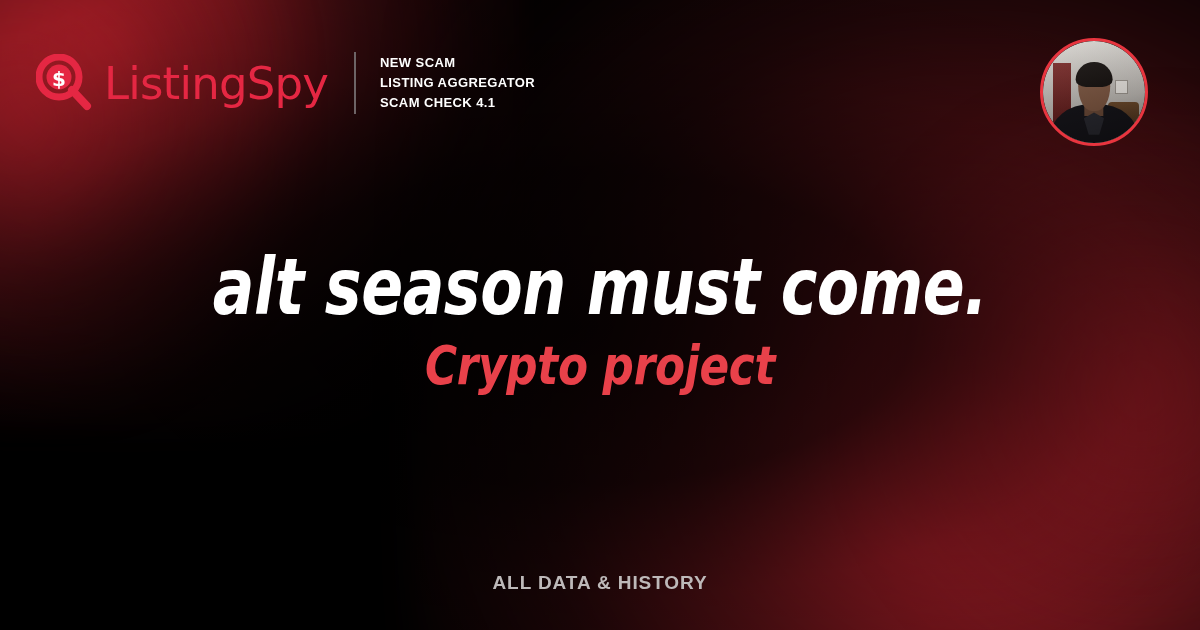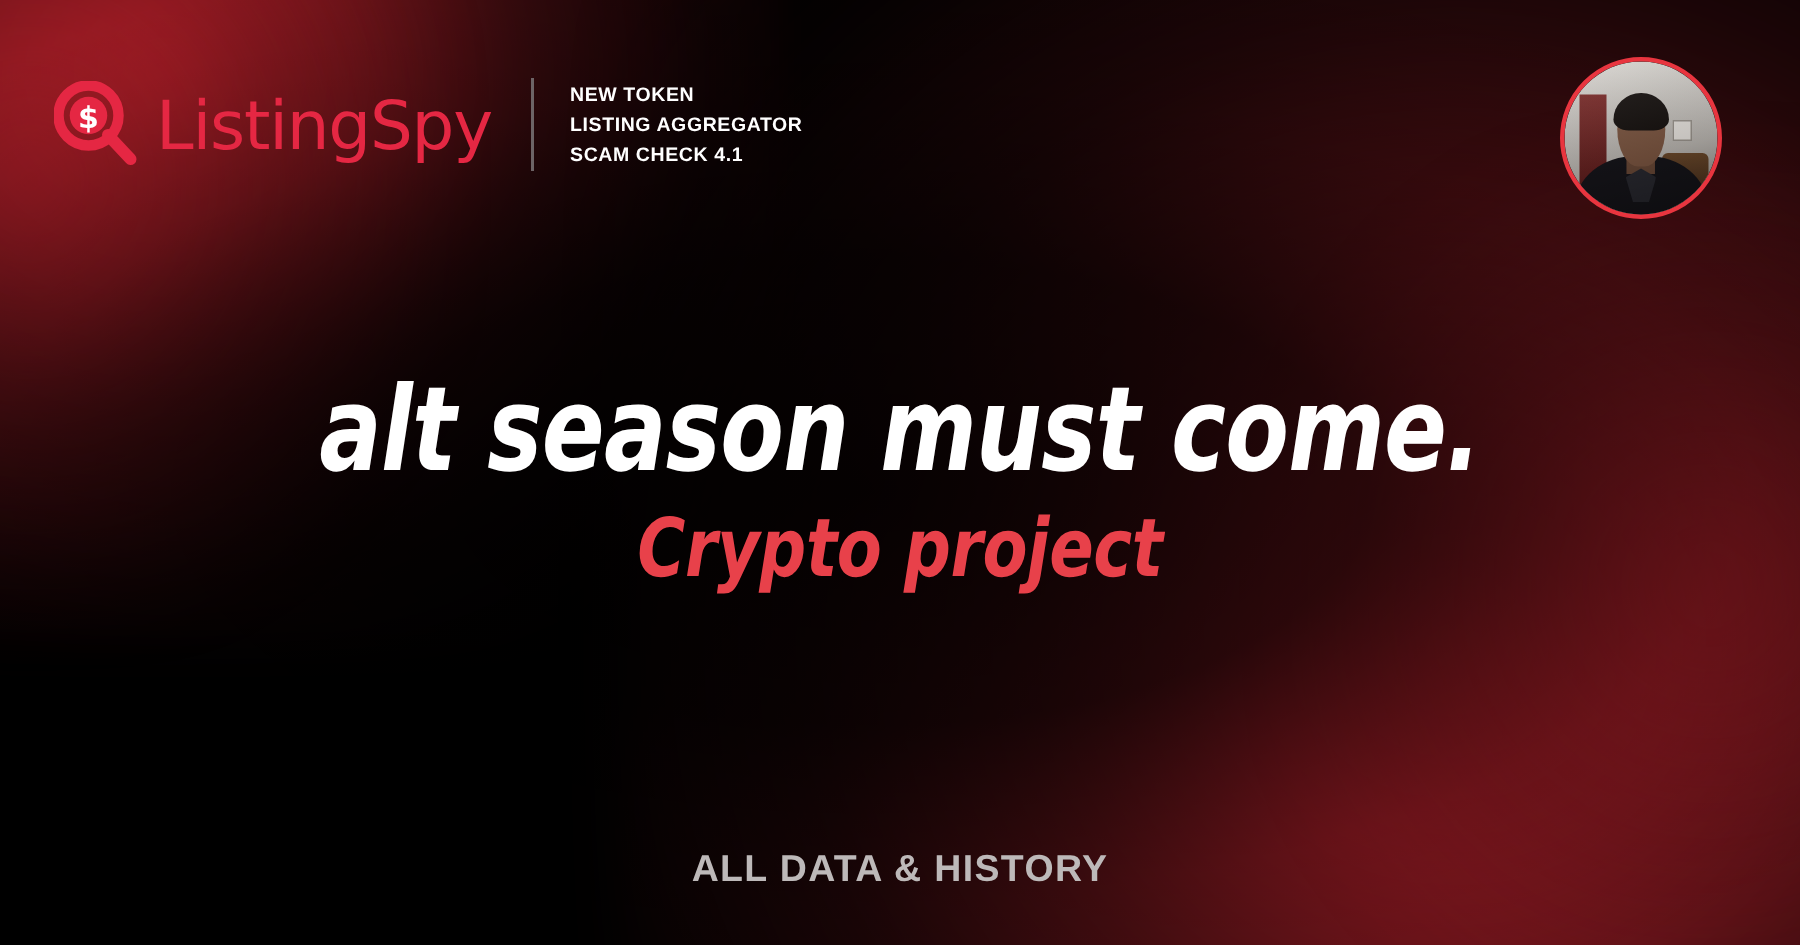--- a/index.html
+++ b/index.html
@@ -270,21 +270,21 @@
   .footer {
     position: absolute;
     left: 0;
     right: 0;
     bottom: 36px;
     text-align: center;
     z-index: 4;
   }
   .footer-text {
     color: #bdb9b9;
-    font-size: 25px;
+    font-size: 19px;
     font-weight: 700;
     letter-spacing: 0.9px;
   }
 </style>
 </head>
 <body>
 
 <div class="banner">
 
   <div class="glow glow-topleft"></div>
@@ -301,21 +301,21 @@
         <line x1="36" y1="36" x2="51" y2="52" stroke="#e52743" stroke-width="8" stroke-linecap="round"></line>
         <circle cx="23" cy="23" r="12.5" fill="#e52743"></circle>
         <text x="23" y="31.5" text-anchor="middle" fill="#ffffff" font-family="DejaVu Sans, sans-serif" font-size="20" font-weight="700">$</text>
       </svg>
       <span class="logo-word">ListingSpy</span>
     </div>
 
     <div class="header-divider"></div>
 
     <div class="tagline">
-      <div>NEW TOKEN</div>
+      <div>NEW SCAM</div>
       <div>LISTING AGGREGATOR</div>
       <div>SCAM CHECK 4.1</div>
     </div>
 
   </div>
 
   <div class="avatar">
     <div class="avatar-photo">
       <div class="av-wall"></div>
       <div class="av-curtain"></div>

